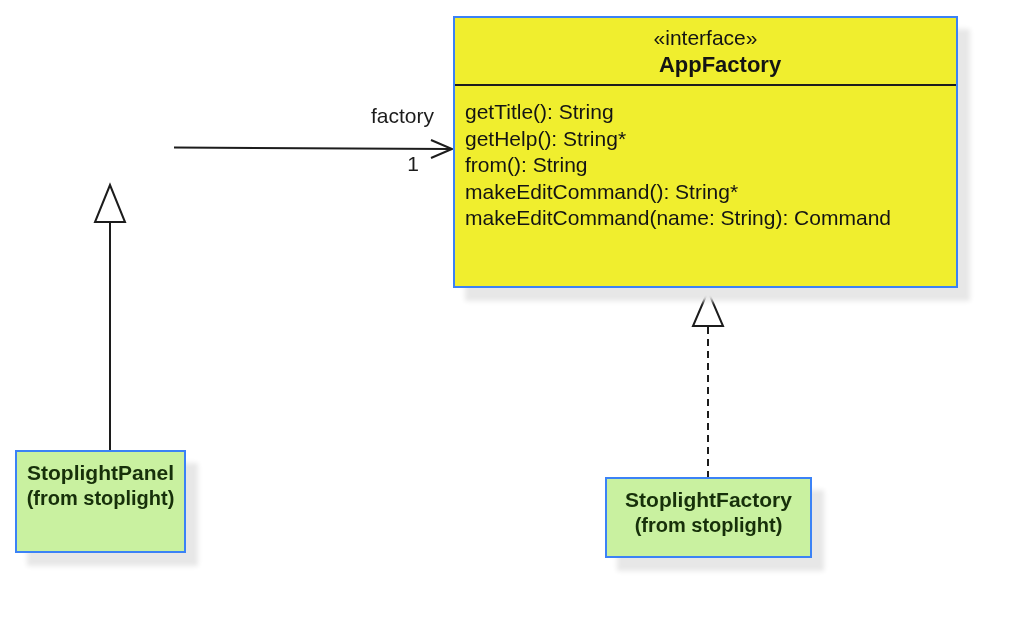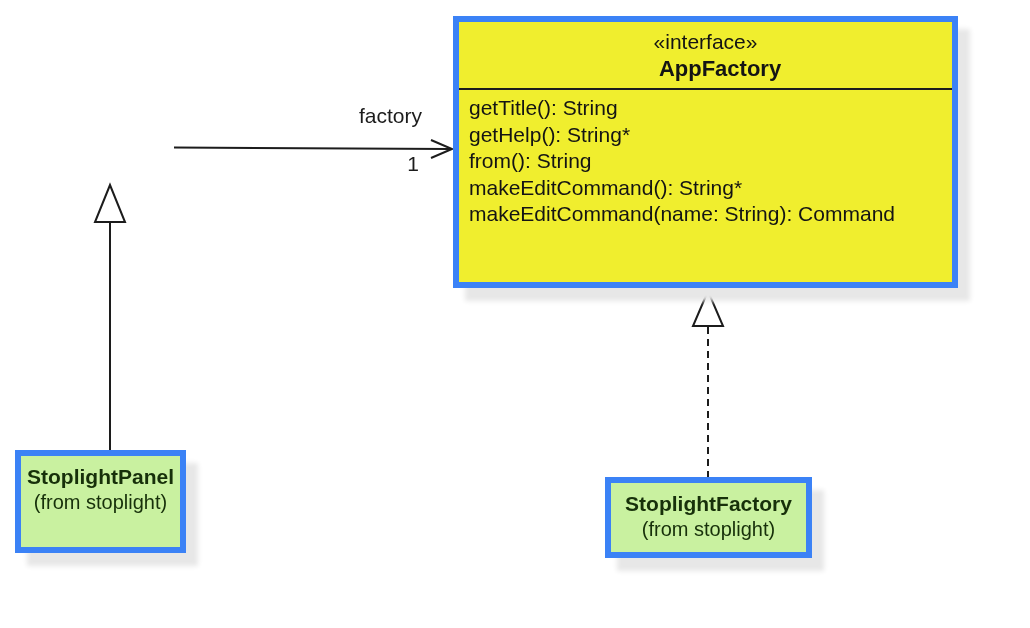--- a/index.html
+++ b/index.html
@@ -11,22 +11,23 @@
   #canvas {
     position: relative;
     width: 1030px;
     height: 628px;
     background: #ffffff;
     overflow: hidden;
   }
   .uml-box {
     position: absolute;
     box-sizing: border-box;
-    border: 6px solid #3b82f6;
+    border: 2px solid #3b82f6;
     box-shadow: 12px 13px 5px #e7e7e7;
+    gap: 8px;
   }
   .class-fill { background: #f0ee2e; }
   .package-fill { background: #c9f1a0; }
 
   
   #app-panel {
     left: 48px; top: 105px;
     width: 126px; height: 78px;
     text-align: center;
   }
@@ -85,30 +86,31 @@
     font-size: 21px;
     font-weight: bold;
     line-height: 26px;
     color: #17300a;
   }
   #stoplight-factory .pkg-title { }
   .pkg-subtitle {
     font-size: 20px;
     line-height: 25px;
     color: #17300a;
+    font-weight: bold;
   }
 
   
   .edge-label {
     position: absolute;
     font-size: 21px;
     color: #1c1c1c;
     text-align: right;
   }
-  #assoc-name { left: 302px; top: 104px; width: 120px; }
+  #assoc-name { left: 314px; top: 104px; width: 120px; }
   #assoc-mult { left: 320px; top: 152px; width: 99px; }
 
   #edges {
     position: absolute;
     left: 0; top: 0;
     width: 1030px;
     height: 628px;
     pointer-events: none;
   }
 </style>

